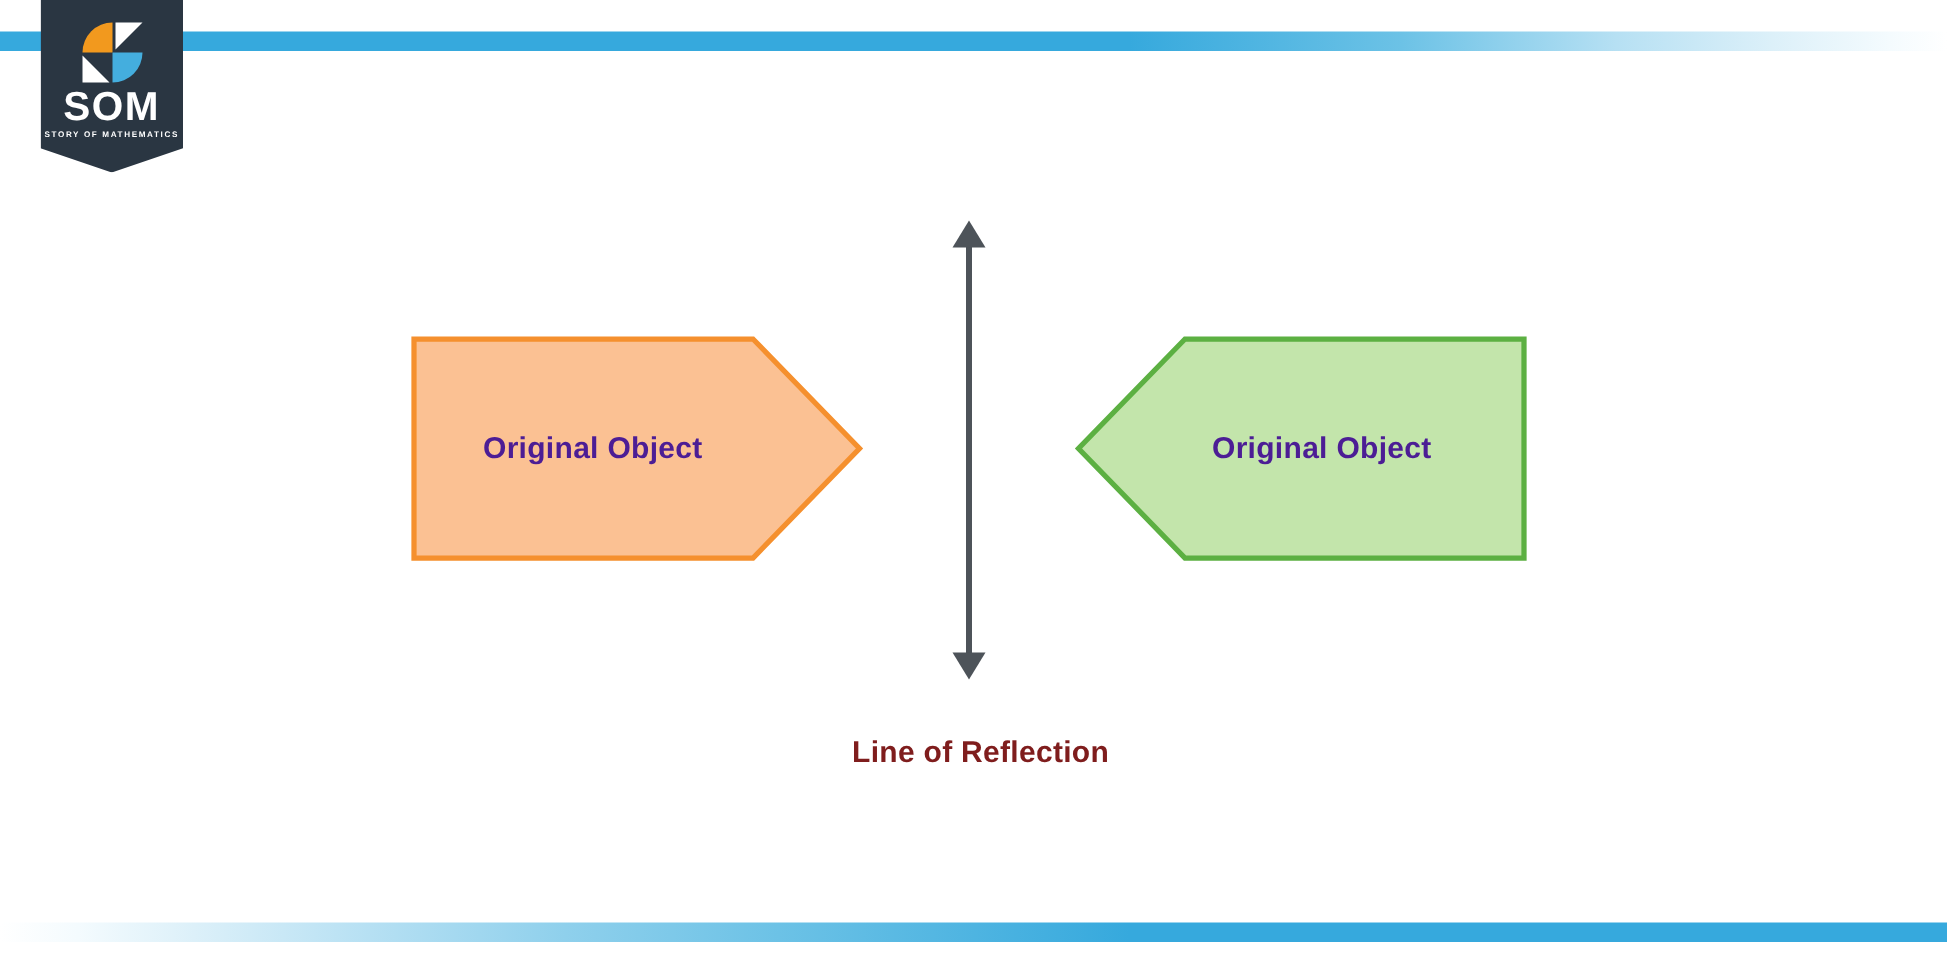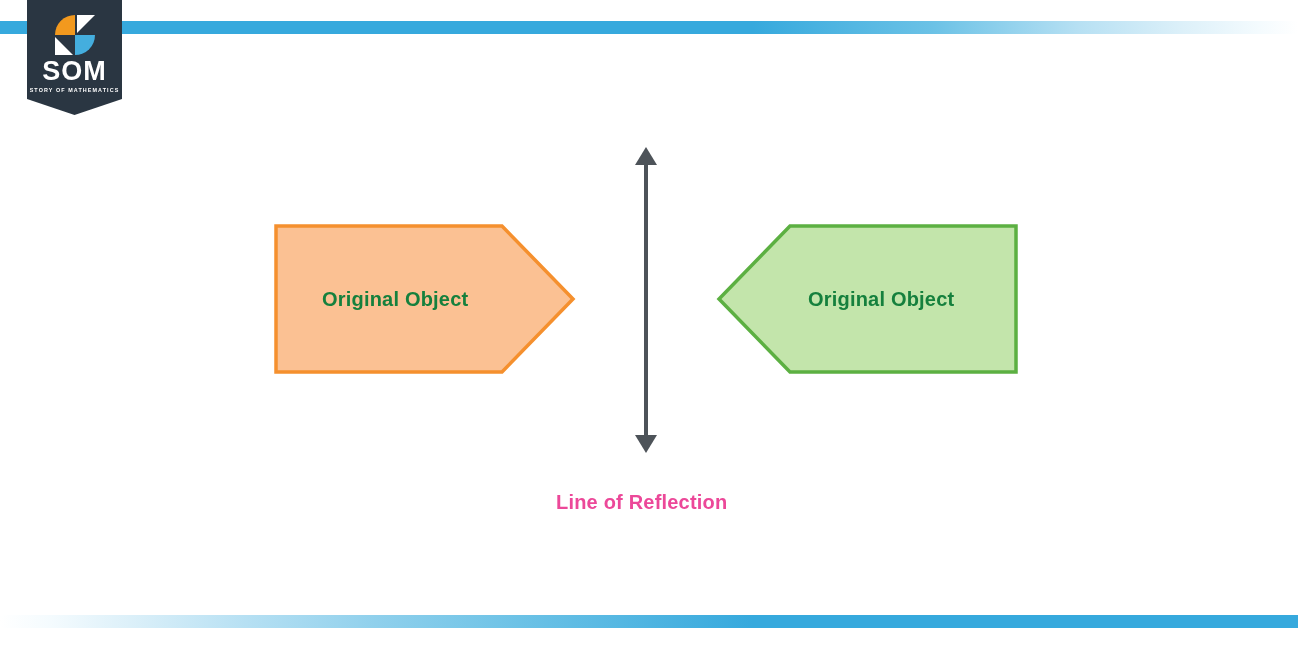--- a/index.html
+++ b/index.html
@@ -101,40 +101,40 @@
   }
 
   
   .shape {
     position: absolute;
   }
   .shape-label {
     position: absolute;
     font-size: 20px;
     font-weight: bold;
-    color: #15803d;
+    color: #4c1d95;
     white-space: nowrap;
     letter-spacing: 0.2px;
   }
 
   .shape-original { left: 274px; top: 223px; }
   .label-original { left: 322px; top: 288px; }
 
   .shape-flipped { left: 716px; top: 223px; }
   .label-flipped { left: 808px; top: 288px; }
 
   
   .axis { position: absolute; left: 624px; top: 140px; }
   .axis-label {
     position: absolute;
-    left: 556px;
+    left: 568px;
     top: 491px;
     font-size: 20px;
     font-weight: bold;
-    color: #ec4899;
+    color: #7f1d1d;
     white-space: nowrap;
     letter-spacing: 0.2px;
   }
 </style>
 </head>
 <body>
 
 <div class="canvas">
 
   <div class="rule-top"></div>

